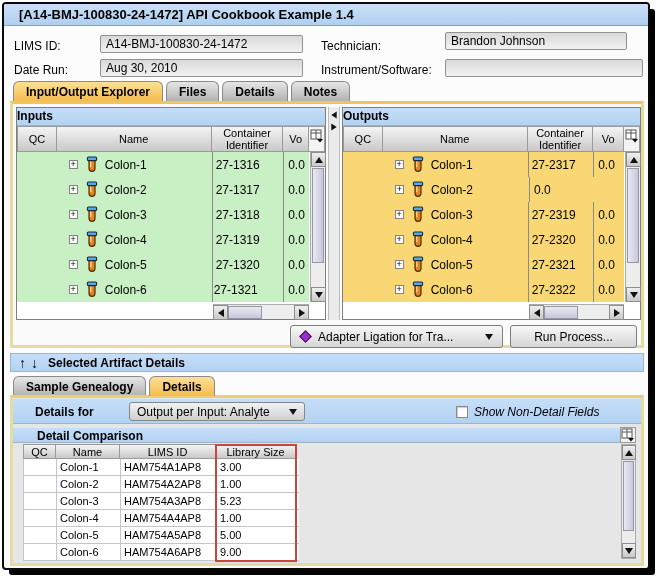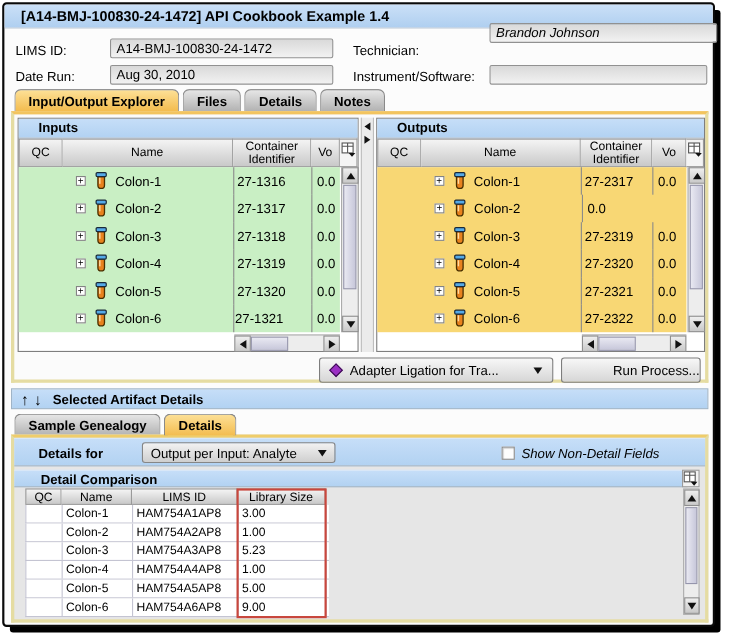--- a/index.html
+++ b/index.html
@@ -24,21 +24,21 @@
   .tab { font-size:12px; font-weight:bold; padding:3px 12px 2px 12px; border:1px solid #8A8A8A; border-bottom:none;
     border-radius:6px 6px 0 0; background:linear-gradient(#E6E6E6,#B2B2B2); white-space:nowrap; }
   .tab.sel { background:linear-gradient(#FDE096,#F3BC4F); position:relative; z-index:2; }
 
   .pane { position:absolute; background:#FBFBFB; border:3px solid #E5DCA2; border-top-color:#F2C45F; }
   .pane.bottom { background:#E6E6E6; border-top-color:#EFCD6B; }
 
   
   .apanel { position:absolute; border:1px solid #7E7E7E; background:#FFF; display:flex; flex-direction:column; }
   .ptitle { height:18px; background:linear-gradient(#C6DEF8,#B2D2F2); border-bottom:1px solid #9FB4C8;
-    font-weight:bold; font-size:12px; line-height:17px; padding-left:18px; }
+    font-weight:bold; font-size:12px; line-height:17px; }
   .thead { display:flex; height:26px; }
   .hcell { background:linear-gradient(#F4F4F4,#C9C9C9); border:1px solid #9A9A9A; border-left:none;
     font-size:11px; display:flex; align-items:center; justify-content:center; text-align:center;
     line-height:1.1; overflow:hidden; white-space:nowrap; }
   .hcell:first-child { border-left:1px solid #9A9A9A; }
   .hcell.wrap { white-space:normal; }
   .corner { background:#F4F4F4; border:1px solid #9A9A9A; border-left:none; display:flex; align-items:flex-start; justify-content:center; padding-top:2px; }
   .tbody { position:relative; }
   .trow { display:flex; height:25px; align-items:center; }
   .cell { height:100%; display:flex; align-items:center; font-size:12px; overflow:hidden; white-space:nowrap; }
@@ -61,21 +61,21 @@
   .tri-down { width:0; height:0; border-left:4px solid transparent; border-right:4px solid transparent; border-top:6px solid #111; }
   .tri-left { width:0; height:0; border-top:4px solid transparent; border-bottom:4px solid transparent; border-right:6px solid #111; }
   .tri-right { width:0; height:0; border-top:4px solid transparent; border-bottom:4px solid transparent; border-left:6px solid #111; }
 
   .divider { position:absolute; width:12px; background:#EBEBEB; border-left:1px solid #BDBDBD; border-right:1px solid #BDBDBD; }
   .divider .tri-left, .divider .tri-right { margin:3px auto 4px auto; transform:scale(0.9); }
 
   
   .btn { background:linear-gradient(#F7F7F7,#D6D6D6); border:1px solid #7D7D7D; border-radius:3px;
     font-size:12px; display:flex; align-items:center; position:absolute; height:23px; }
-  .btn .lbl { flex:1; text-align:right; overflow:hidden; white-space:nowrap; }
+  .btn .lbl { flex:1; text-align:center; overflow:hidden; white-space:nowrap; }
   .diamond { width:9px; height:9px; background:#9B2FC4; border:1px solid #3A1050; transform:rotate(45deg); margin:0 8px 0 10px; flex:none; }
 
   .sadbar { position:absolute; background:linear-gradient(#C6DEF8,#B2D2F2); border:1px solid #9FB4C8;
     display:flex; align-items:center; font-size:12px; font-weight:bold; }
   .arrico { font-weight:bold; font-size:14px; line-height:12px; margin-left:8px; }
 
   .bluebar { background:linear-gradient(#C6DEF8,#B2D2F2); border-top:1px solid #D8E8FA; border-bottom:1px solid #9FB4C8; }
 
   .ddbtn { background:linear-gradient(#F2F2F2,#CFCFCF); border:1px solid #868686; border-radius:3px;
     font-size:12px; display:flex; align-items:center; padding:0 7px; height:19px; }
@@ -99,21 +99,21 @@
 
 <div class="window">
 
   <div class="titlebar">
     <span>[A14-BMJ-100830-24-1472] API Cookbook Example 1.4</span>
   </div>
 
   <div class="flabel" style="left:10px; top:35px;">LIMS ID:</div>
   <div class="tfield" style="left:96px; top:31px; width:203px;">A14-BMJ-100830-24-1472</div>
   <div class="flabel" style="left:317px; top:35px;">Technician:</div>
-  <div class="tfield" style="left:441px; top:17px; width:207px;font-style:italic;">Brandon Johnson</div>
+  <div class="tfield" style="left:441px; top:28px; width:182px;">Brandon Johnson</div>
   <div class="flabel" style="left:10px; top:59px;">Date Run:</div>
   <div class="tfield" style="left:96px; top:55px; width:203px;">Aug 30, 2010</div>
   <div class="flabel" style="left:317px; top:59px;">Instrument/Software:</div>
   <div class="tfield" style="left:441px; top:55px; width:198px;"></div>
 
   <div class="tabsrow" style="left:9px; top:76px;">
     <div class="tab sel">Input/Output Explorer</div>
     <div class="tab">Files</div>
     <div class="tab">Details</div>
     <div class="tab">Notes</div>

